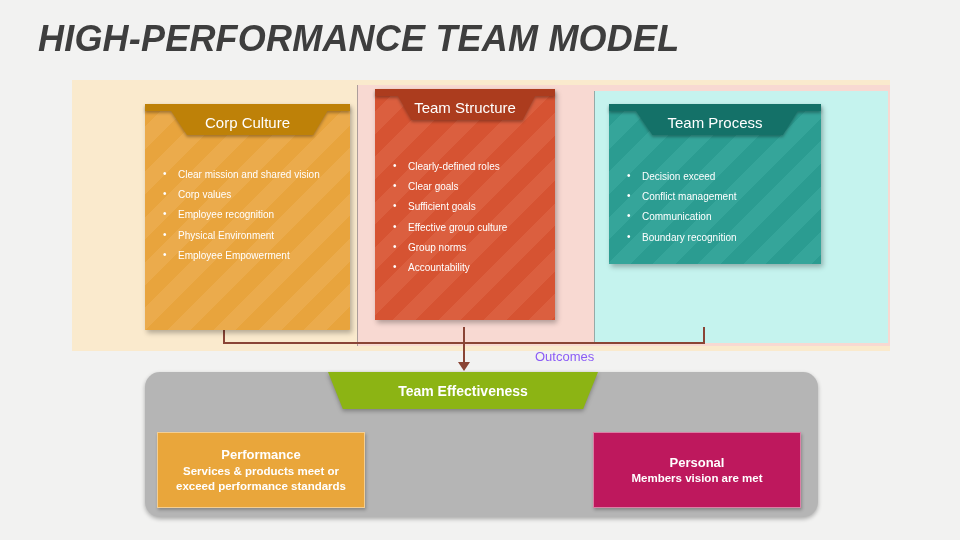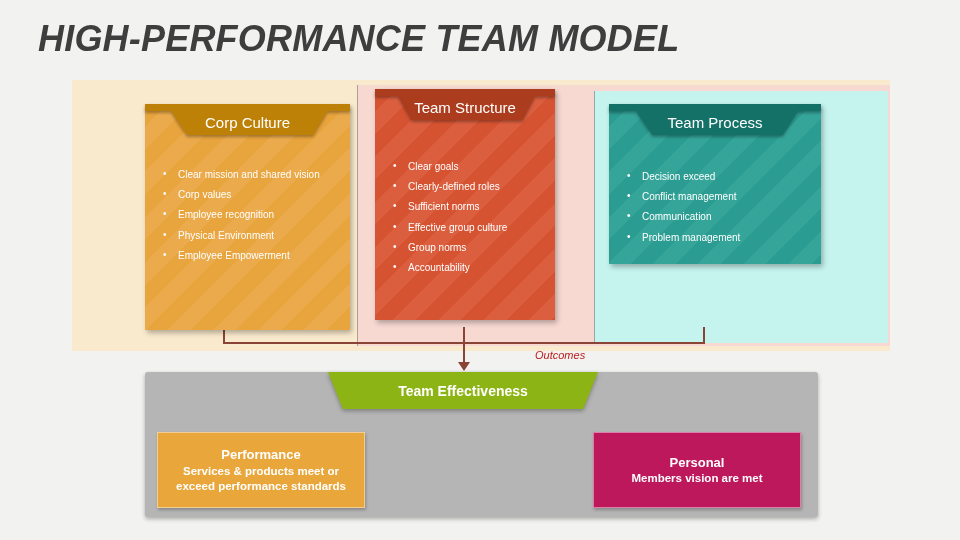--- a/index.html
+++ b/index.html
@@ -53,26 +53,26 @@
   #conn-stub-right{left:703px;top:327px;width:2px;height:17px;}
   #conn-horizontal{left:223px;top:342px;width:482px;height:2px;}
   #conn-stem{left:463px;top:327px;width:2px;height:37px;}
   #conn-arrowhead{
     left:458px;top:362px;width:0;height:0;background:none;
     border-left:6px solid transparent;border-right:6px solid transparent;
     border-top:9px solid #8a4435;
   }
   #outcomes-label{
     position:absolute;left:535px;top:349px;z-index:2;
-    font-size:11px;color:#b91c1c;font-style:italic;
+    font-size:13px;color:#8b5cf6;
   }
   
   #outcome-panel{
     position:absolute;left:145px;top:372px;width:673px;height:145px;z-index:2;
-    background:#b5b5b5;border-radius:3px;box-shadow:0 2px 4px rgba(0,0,0,.3);
+    background:#b5b5b5;border-radius:15px;box-shadow:0 2px 4px rgba(0,0,0,.3);
   }
   #effectiveness-banner-wrap{
     position:absolute;left:183px;top:0;width:270px;height:37px;
     filter:drop-shadow(0 2px 2px rgba(0,0,0,.3));
   }
   #effectiveness-banner{
     position:absolute;inset:0;background:#8cb414;
     clip-path:polygon(0 0,100% 0,94.5% 100%,5.5% 100%);
     display:flex;align-items:center;justify-content:center;
   }
@@ -122,40 +122,40 @@
     </ul>
   </div>
 
   <div class="card" id="card-team-structure">
     <div class="card-header-wrap">
       <div class="card-header">
         <span class="card-title">Team Structure</span>
       </div>
     </div>
     <ul class="card-list">
+      <li>Clearly-defined roles</li>
       <li>Clear goals</li>
-      <li>Clearly-defined roles</li>
-      <li>Sufficient norms</li>
+      <li>Sufficient goals</li>
       <li>Effective group culture</li>
       <li>Group norms</li>
       <li>Accountability</li>
     </ul>
   </div>
 
   <div class="card" id="card-team-process">
     <div class="card-header-wrap">
       <div class="card-header">
         <span class="card-title">Team Process</span>
       </div>
     </div>
     <ul class="card-list">
       <li>Decision exceed</li>
       <li>Conflict management</li>
       <li>Communication</li>
-      <li>Problem management</li>
+      <li>Boundary recognition</li>
     </ul>
   </div>
 
   <div id="outcome-panel">
     <div id="effectiveness-banner-wrap">
       <div id="effectiveness-banner">
         <span class="banner-label">Team Effectiveness</span>
       </div>
     </div>
     <div class="outcome-box" id="box-performance">

